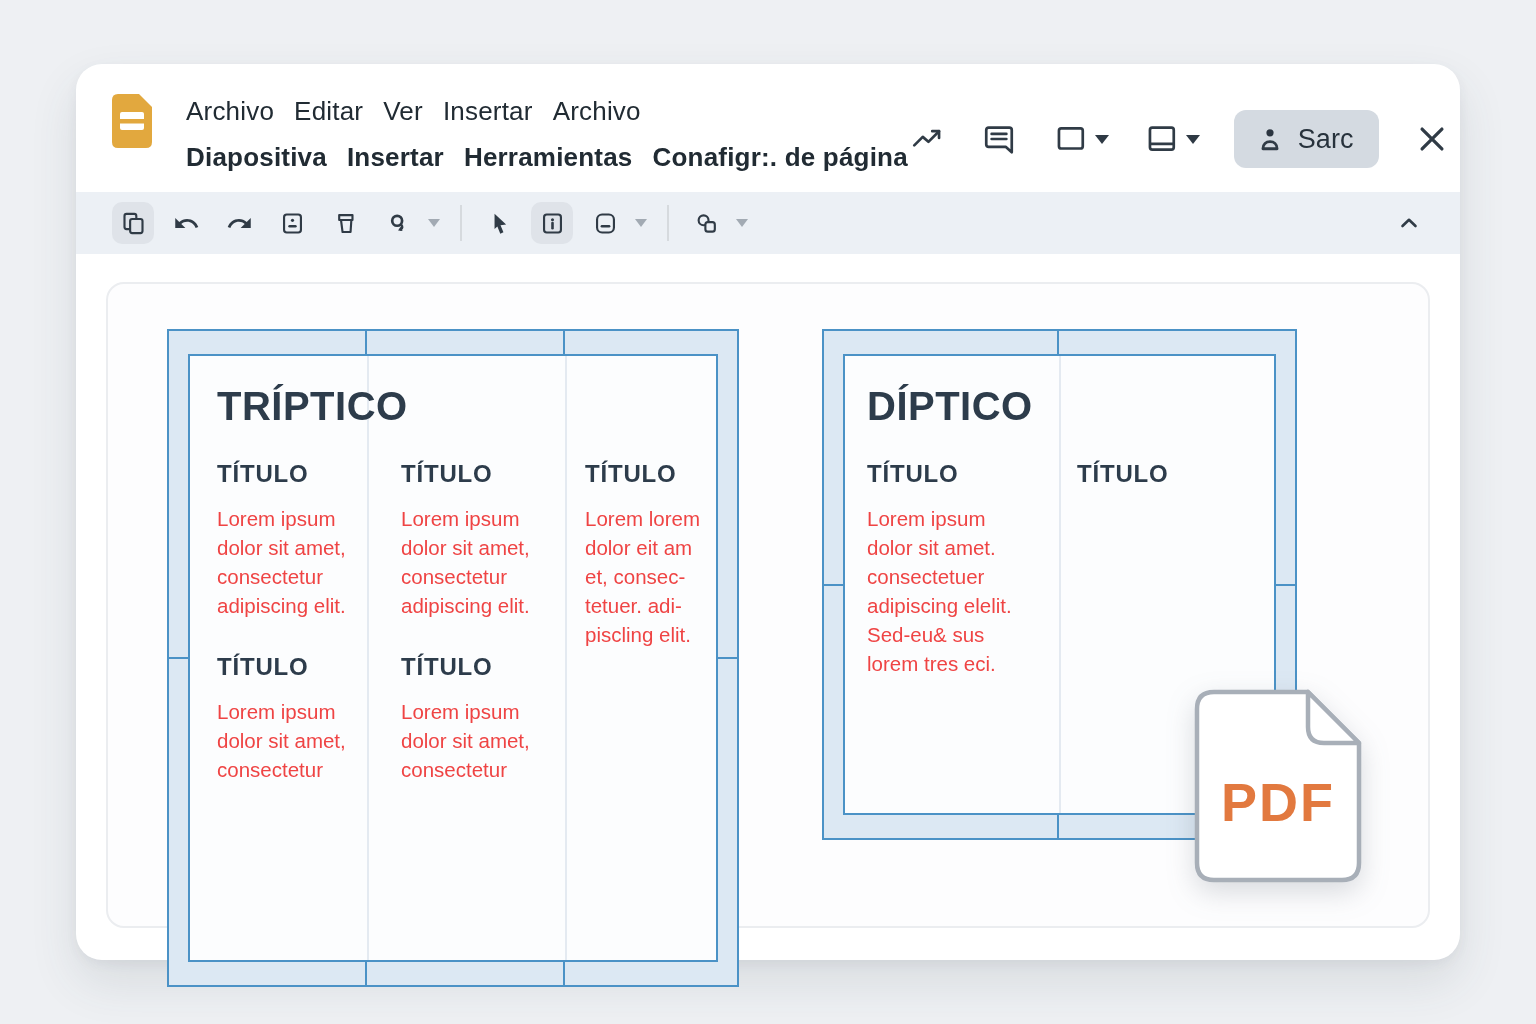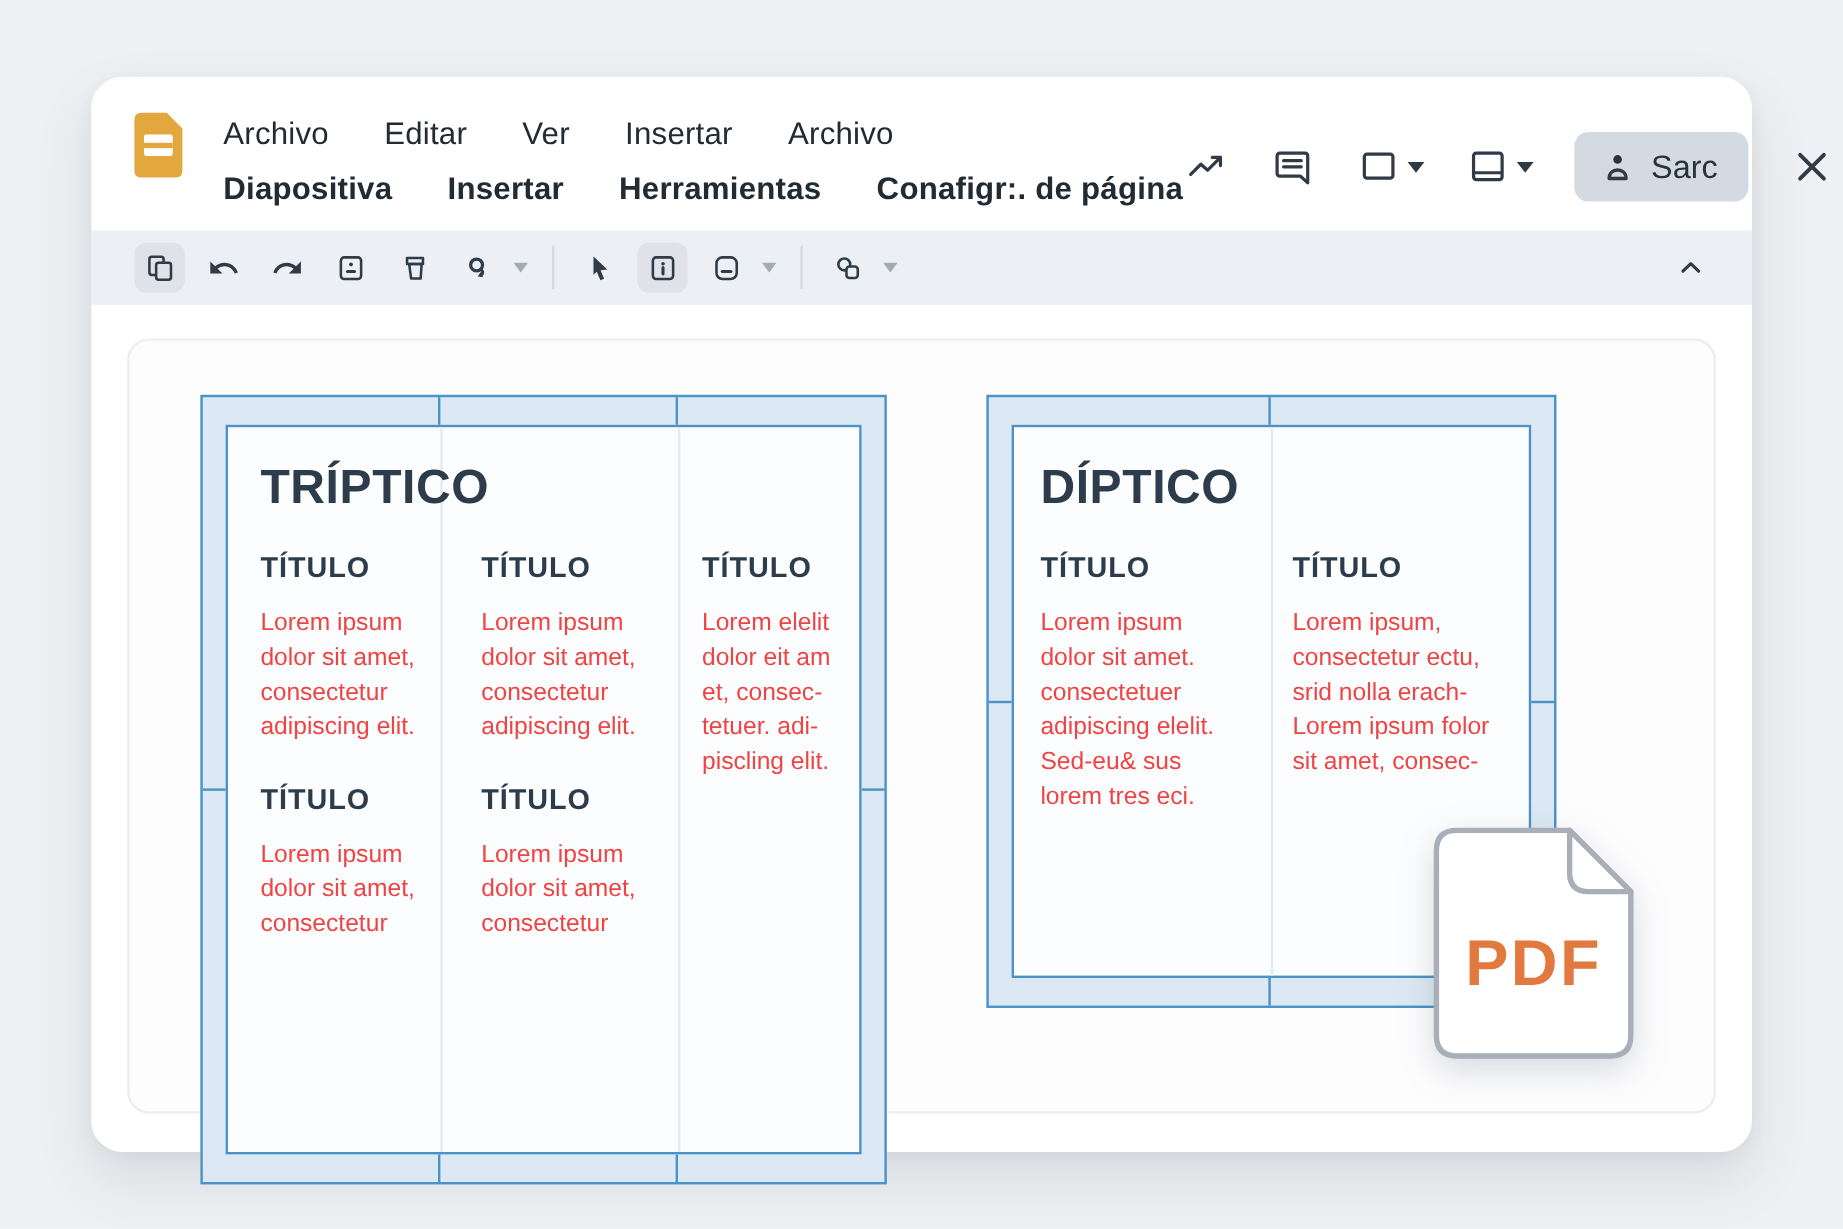--- a/index.html
+++ b/index.html
@@ -16,21 +16,21 @@
   .window {
     position:absolute; left:76px; top:64px; width:1384px; height:896px;
     background:#ffffff; border-radius:26px;
     box-shadow:0 22px 48px rgba(60,70,85,.12), 0 4px 12px rgba(60,70,85,.06);
   }
 
   
   .header { position:relative; height:128px; padding:26px 30px 0 34px; display:flex; }
   .logo { width:44px; height:58px; margin-top:2px; flex:0 0 auto; }
   .menus { margin-left:32px; flex:1 1 auto; }
-  .menu-row { display:flex; gap:46px; font-size:26px; font-weight:500; letter-spacing:.2px; color:#212b33; }
+  .menu-row { display:flex; gap:20px; font-size:26px; font-weight:500; letter-spacing:.2px; color:#212b33; }
   .menu-row.r1 { margin-top:6px; }
   .menu-row.r2 { margin-top:15px;font-weight:bold; }
   .menu-item { cursor:default; white-space:nowrap; }
 
   .header-right { display:flex; align-items:center; gap:34px; margin-top:20px; flex:0 0 auto; height:58px; }
   .hicon { width:38px; height:38px; display:flex; align-items:center; justify-content:center; }
   .hicon svg { width:34px; height:34px; }
   .icon-pair { display:flex; align-items:center; gap:5px; }
   .caret { width:0; height:0; border-left:7px solid transparent; border-right:7px solid transparent; border-top:9px solid #2e3944; }
   .share-btn {
@@ -255,21 +255,21 @@
           <div class="body-text" style="left:211px; top:148px; width:160px;">Lorem ipsum
 dolor sit amet,
 consectetur
 adipiscing elit.</div>
           <div class="h-titulo" style="left:211px; top:297px;">TÍTULO</div>
           <div class="body-text" style="left:211px; top:341px; width:160px;">Lorem ipsum
 dolor sit amet,
 consectetur</div>
 
           <div class="h-titulo" style="left:395px; top:104px;">TÍTULO</div>
-          <div class="body-text" style="left:395px; top:148px; width:125px;">Lorem elelit
+          <div class="body-text" style="left:395px; top:148px; width:125px;">Lorem lorem
 dolor eit am
 et, consec-
 tetuer. adi-
 piscling elit.</div>
         </div>
       </div>
 
       <div class="doc-frame" style="left:714px; top:45px; width:475px; height:511px;">
         <span class="vdiv" style="left:233px;"></span>
         <span class="hdiv"></span>
@@ -280,25 +280,20 @@
 
           <div class="h-titulo" style="left:22px; top:104px;">TÍTULO</div>
           <div class="body-text" style="left:22px; top:148px; width:180px;">Lorem ipsum
 dolor sit amet.
 consectetuer
 adipiscing elelit.
 Sed-eu&amp; sus
 lorem tres eci.</div>
 
           <div class="h-titulo" style="left:232px; top:104px;">TÍTULO</div>
-          <div class="body-text" style="left:232px; top:148px; width:190px;">Lorem ipsum,
-consectetur ectu,
-srid nolla erach-
-Lorem ipsum folor
-sit amet, consec-</div>
         </div>
       </div>
 
       <svg class="pdf-badge" viewBox="0 0 172 198">
         <path d="M22 5 H116 L167 56 V176 Q167 193 150 193 H22 Q5 193 5 176 V22 Q5 5 22 5 Z" fill="#ffffff" stroke="#a8afb8" stroke-width="4.5" stroke-linejoin="round"></path>
         <path d="M116 5 V40 Q116 56 132 56 H167 Z" fill="#ffffff" stroke="#a8afb8" stroke-width="4.5" stroke-linejoin="round"></path>
         <text x="86" y="134" text-anchor="middle" font-family="Liberation Sans, DejaVu Sans, sans-serif" font-size="54" font-weight="bold" letter-spacing="2" fill="#e2793f">PDF</text>
       </svg>
 
     </div>

